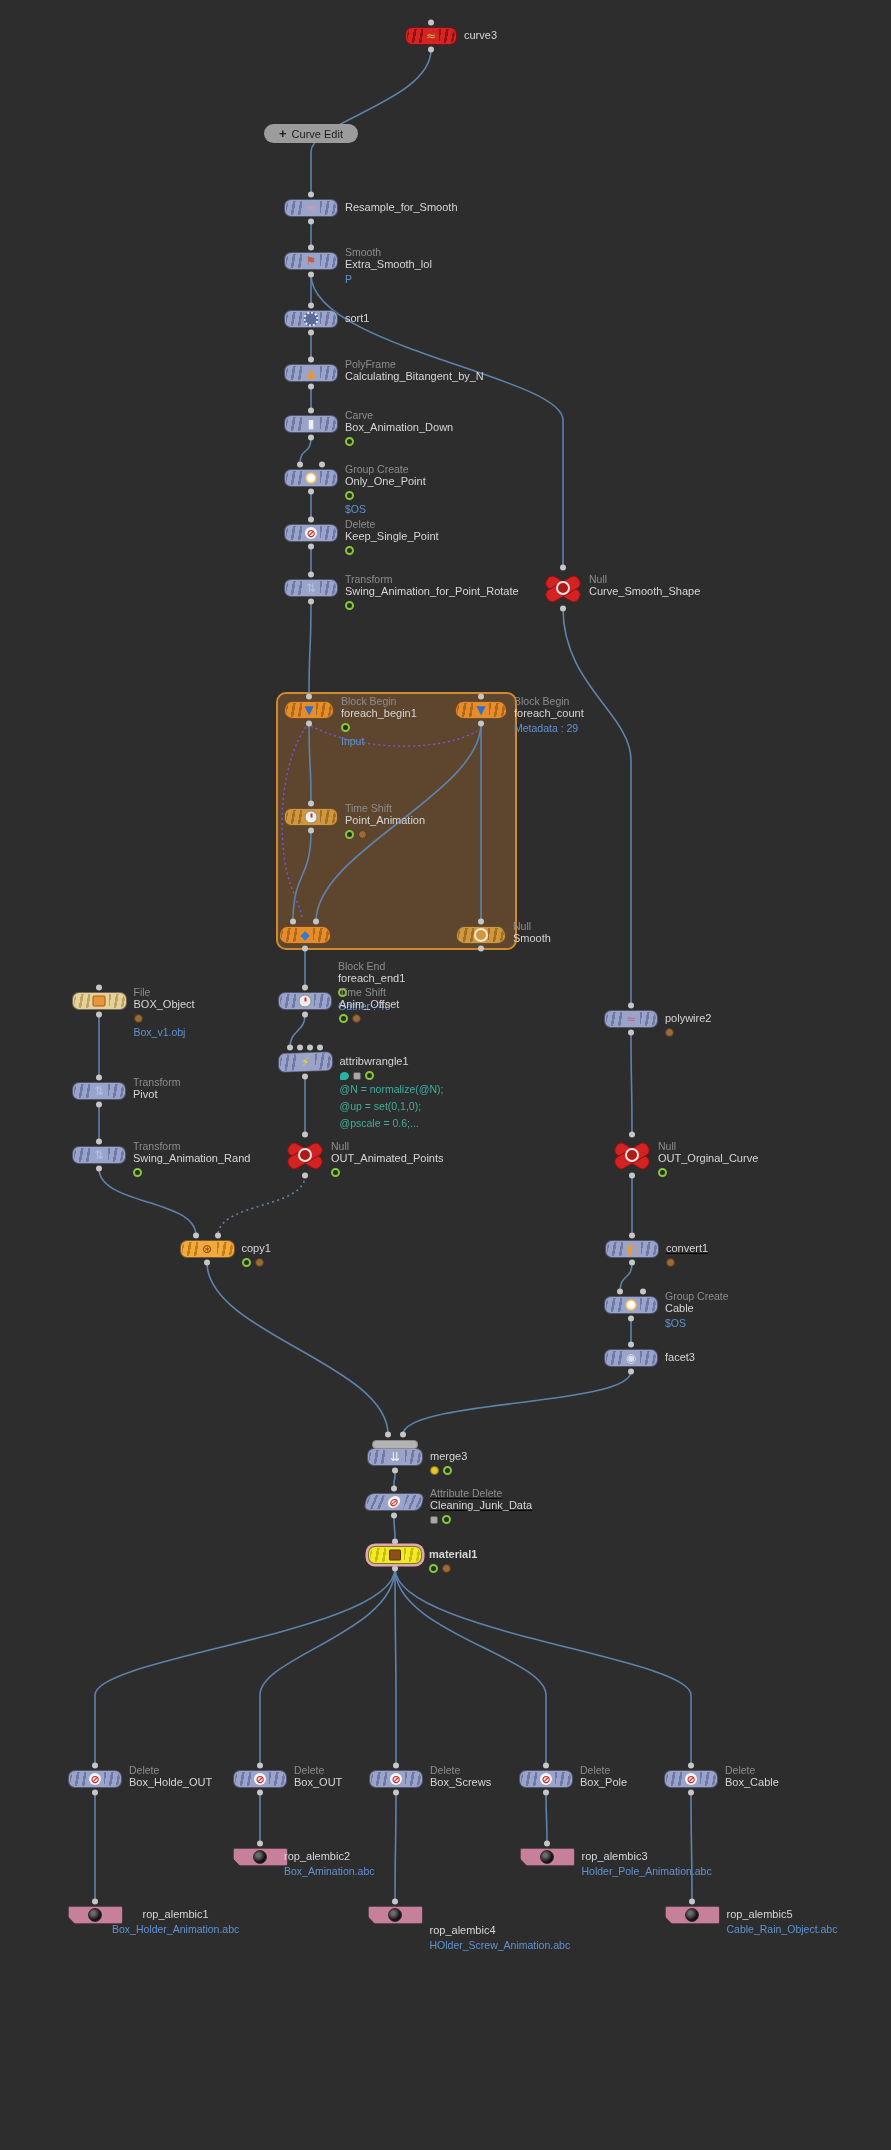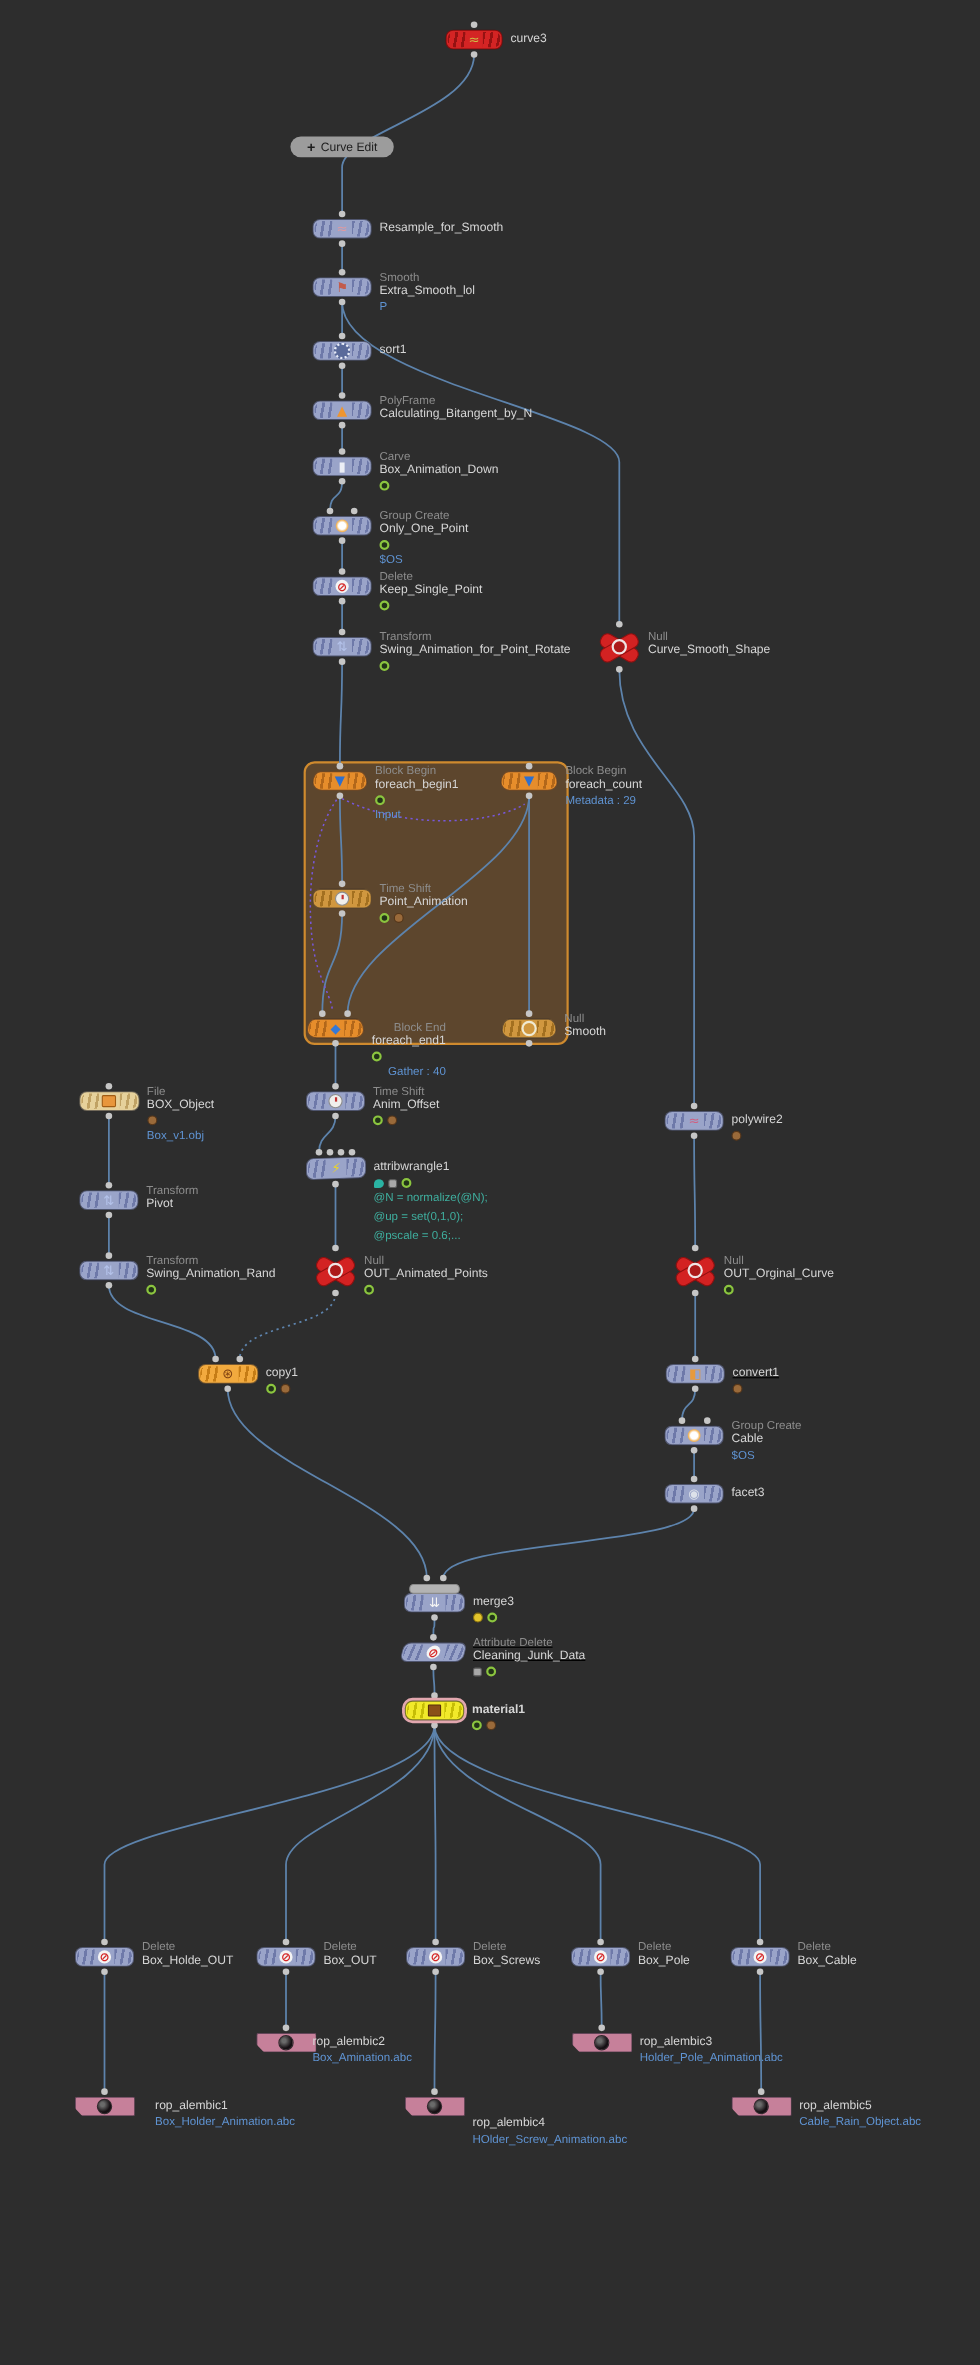--- a/index.html
+++ b/index.html
@@ -343,21 +343,21 @@
       <div class="nflagrow">
         <span class="f f-green"></span>
         <span class="f f-orange"></span>
       </div>
     </div>
     <div class="node k-block sh-block" style="left: 279px; top: 926px; width: 52px; height: 18px;">
       <span class="ribs l"></span>
       <span class="ribs r"></span>
       <span class="nicon " style="color: rgb(53, 120, 214);">◆</span>
     </div>
-    <div class="labels" style="left: 338px; top: 928px; text-align: right;">
+    <div class="labels" style="left: 338px; top: 960px;">
       <div class="ntype">Block End</div>
       <div class="nname">foreach_end1</div>
       <div class="nflagrow">
         <span class="f f-green"></span>
       </div>
       <div class="ninfo">Gather : 40</div>
     </div>
     <div class="node k-tanorange sh-block" style="left: 456px; top: 926px; width: 50px; height: 18px;">
       <span class="ribs l"></span>
       <span class="ribs r"></span>
@@ -599,21 +599,21 @@
     <div class="node k-rop sh-rop" style="left: 519.5px; top: 1848px; width: 55px; height: 18px;">
       <span class="nicon i-rop"></span>
     </div>
     <div class="labels" style="left: 581.5px; top: 1850px;">
       <div class="nname">rop_alembic3</div>
       <div class="ninfo">Holder_Pole_Animation.abc</div>
     </div>
     <div class="node k-rop sh-rop" style="left: 67.5px; top: 1906px; width: 55px; height: 18px;">
       <span class="nicon i-rop"></span>
     </div>
-    <div class="labels" style="left: 141px; top: 1908px;">
+    <div class="labels" style="left: 112px; top: 1908px; text-align: center;">
       <div class="nname">rop_alembic1</div>
       <div class="ninfo">Box_Holder_Animation.abc</div>
     </div>
     <div class="node k-rop sh-rop" style="left: 367.5px; top: 1906px; width: 55px; height: 18px;">
       <span class="nicon i-rop"></span>
     </div>
     <div class="labels" style="left: 429.5px; top: 1908px; margin-top: 16px;">
       <div class="nname">rop_alembic4</div>
       <div class="ninfo">HOlder_Screw_Animation.abc</div>
     </div>

